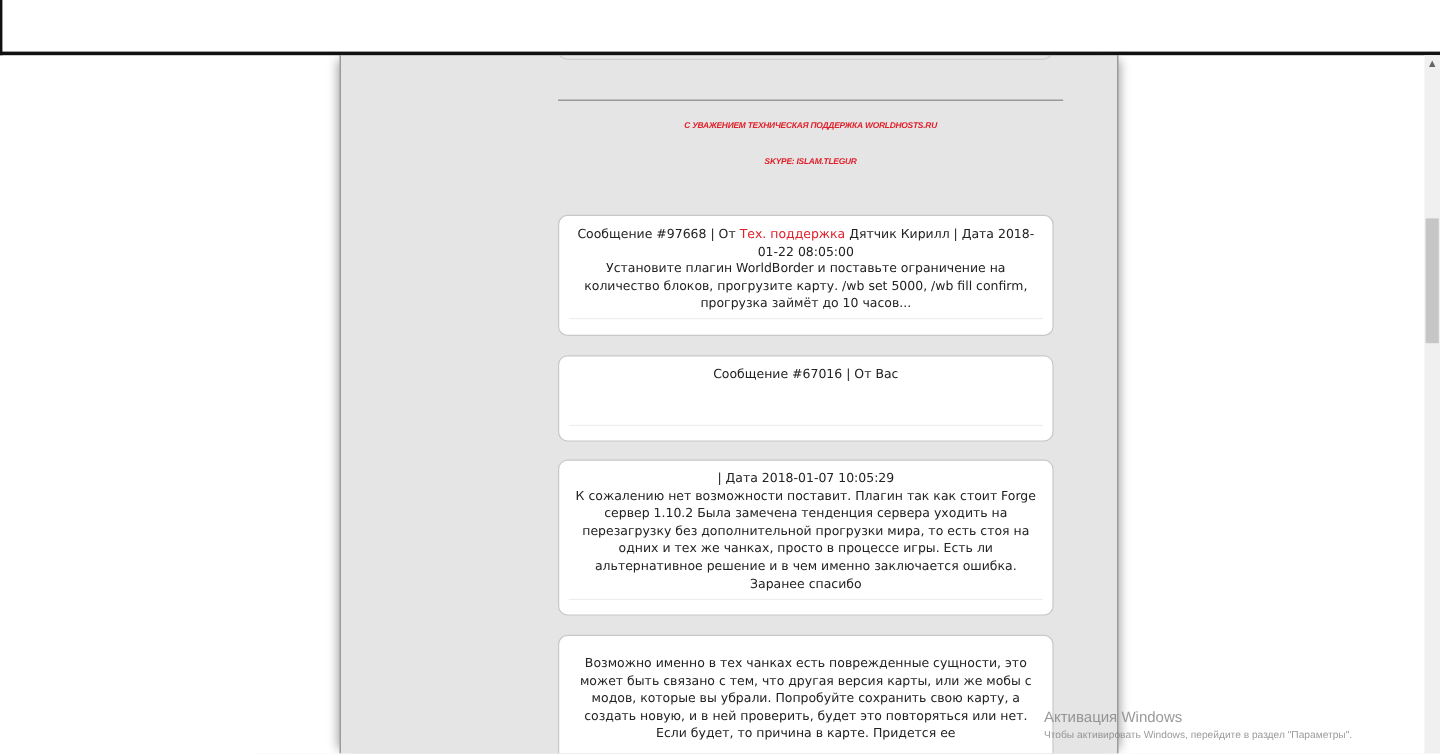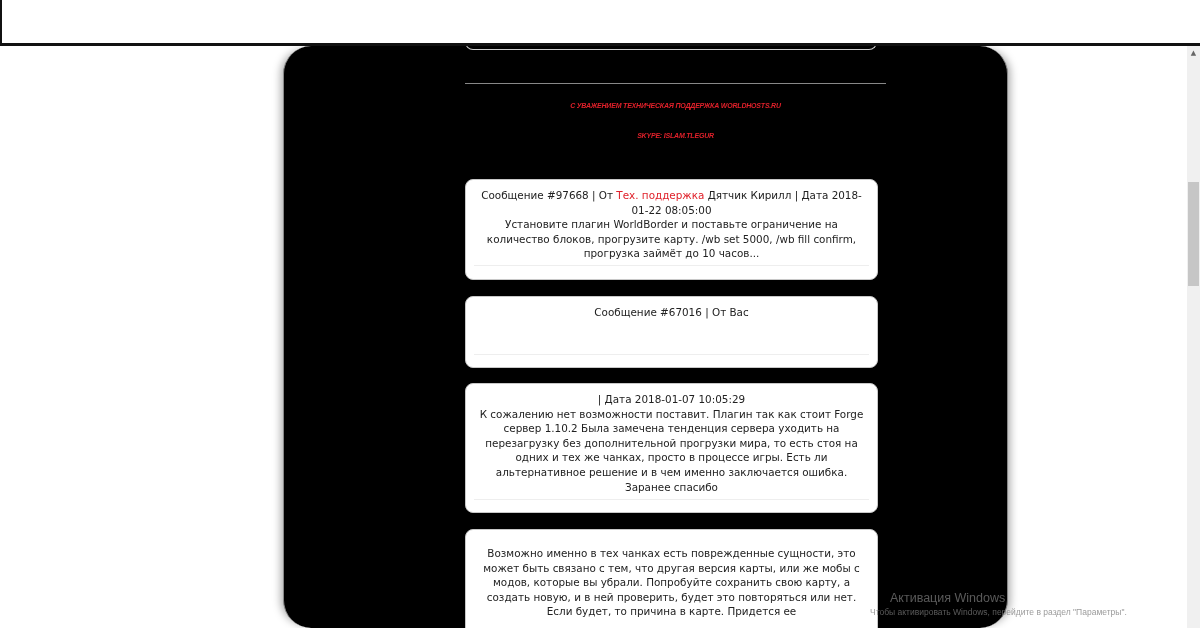--- a/index.html
+++ b/index.html
@@ -6,26 +6,25 @@
   html, body { width: 1200px; height: 628px; overflow: hidden; background: #fff; }
   body { position: relative; font-family: "DejaVu Sans", "Liberation Sans", sans-serif; color: #222; }
 
   .topbar {
     position: absolute; left: 0; top: 0; width: 1200px; height: 46px;
     background: #fff; border: 2px solid #111; border-top: none; border-right: none;
     border-bottom: 3px solid #111; z-index: 5;
   }
 
   .page {
-    position: absolute; left: 283px; top: 46px; width: 725px; height: 582px;
-    background: #000000;
+    position: absolute; left: 283px; top: 46px; width: 649px; height: 582px;
+    background: #e5e5e5;
     box-shadow: -6px 0 8px -4px rgba(0,0,0,0.35), 6px 0 8px -4px rgba(0,0,0,0.35);
     border-left: 1px solid #888; border-right: 1px solid #888;
     overflow: hidden;
-    border-radius: 28px;
   }
 
   .prev-card-bottom {
     position: absolute; left: 181px; top: -6px; width: 412px; height: 10px;
     border: 1px solid #ccc; border-top: none; border-radius: 0 0 8px 8px;
   }
 
   .sep {
     position: absolute; left: 181px; top: 37px; width: 421px; height: 0;
     border-top: 1px solid #888;
@@ -64,21 +63,21 @@
     background: #f0f0f0; z-index: 6;
   }
   .scroll-up { position: absolute; left: 0; top: 2px; width: 13px; height: 10px;
     font-size: 7px; color: #666; text-align: center; line-height: 10px; }
   .scroll-thumb { position: absolute; left: 1px; top: 136px; width: 11px; height: 104px; background: #c6c6c6; }
 
   .activation {
     position: absolute; left: 870px; top: 591px; z-index: 7;
     color: rgba(120,120,120,0.75); font-family: "Liberation Sans", sans-serif;
   }
-  .activation .t1 { font-size: 12.5px; margin-left: 20px; }
+  .activation .t1 { font-size: 12.5px; }
   .activation .t2 { font-size: 8.5px; margin-top: 2px; }
 </style>
 </head>
 <body>
 
 <div class="topbar"></div>
 
 <div class="page">
   <div class="prev-card-bottom"></div>
   <div class="sep"></div>

